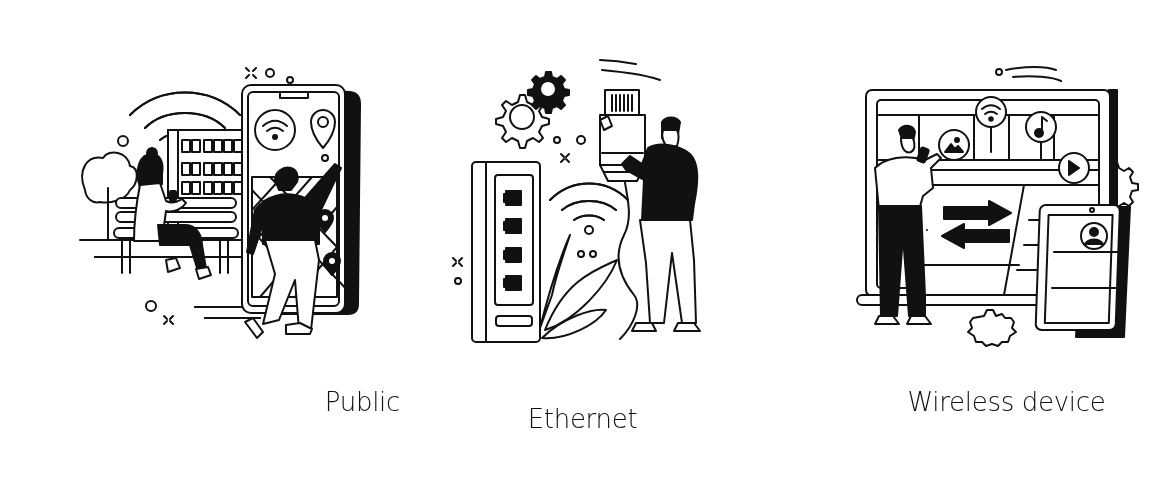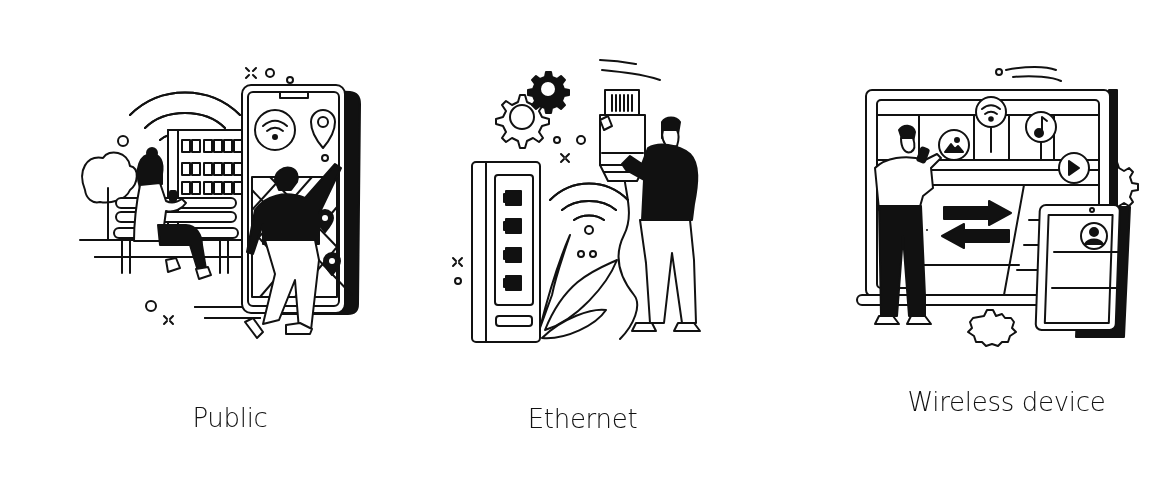--- a/index.html
+++ b/index.html
@@ -124,21 +124,21 @@
       <g>
         <path class="f" d="M205 120 c0 -8 8 -14 16 -12 c6 2 8 8 6 14 l-6 8 l-12 0 z"></path>
         <path class="f" d="M185 150 c10 -14 30 -20 50 -12 l30 -34 l6 4 l-22 46 l0 30 l-56 0 l0 -20 l-10 30 l-6 -2 z"></path>
         <circle class="sw" cx="255" cy="98" r="3"></circle>
         <path class="sw" d="M195 180 l50 0 l4 20 l-8 70 l-12 0 l-4 -50 l-16 40 l-16 4 l12 -50 z"></path>
         <path class="sw" d="M175 262 l8 -4 l10 14 l-6 6 z"></path>
         <path class="sw" d="M216 265 l14 -2 l12 6 l-2 5 l-24 0 z"></path>
       </g>
     </svg>
   </div>
-  <div class="caption" style="top:402px;">
+  <div class="caption" style="top:386px;text-align:right;">
     <div>Public</div>
   </div>
 </div>
 
 <div class="panel" style="left:410px;width:345px;">
   <div class="illus" style="left:40px;top:60px;width:280px;height:290px;">
     <svg width="280" height="290" viewBox="0 0 280 290">
 
       <path class="s" d="M152 10 c20 2 40 4 58 10 M150 0 c20 1 30 3 36 4" stroke-width="1.5"></path>
       <circle class="s" cx="107" cy="80" r="3" stroke-width="1.5"></circle>

